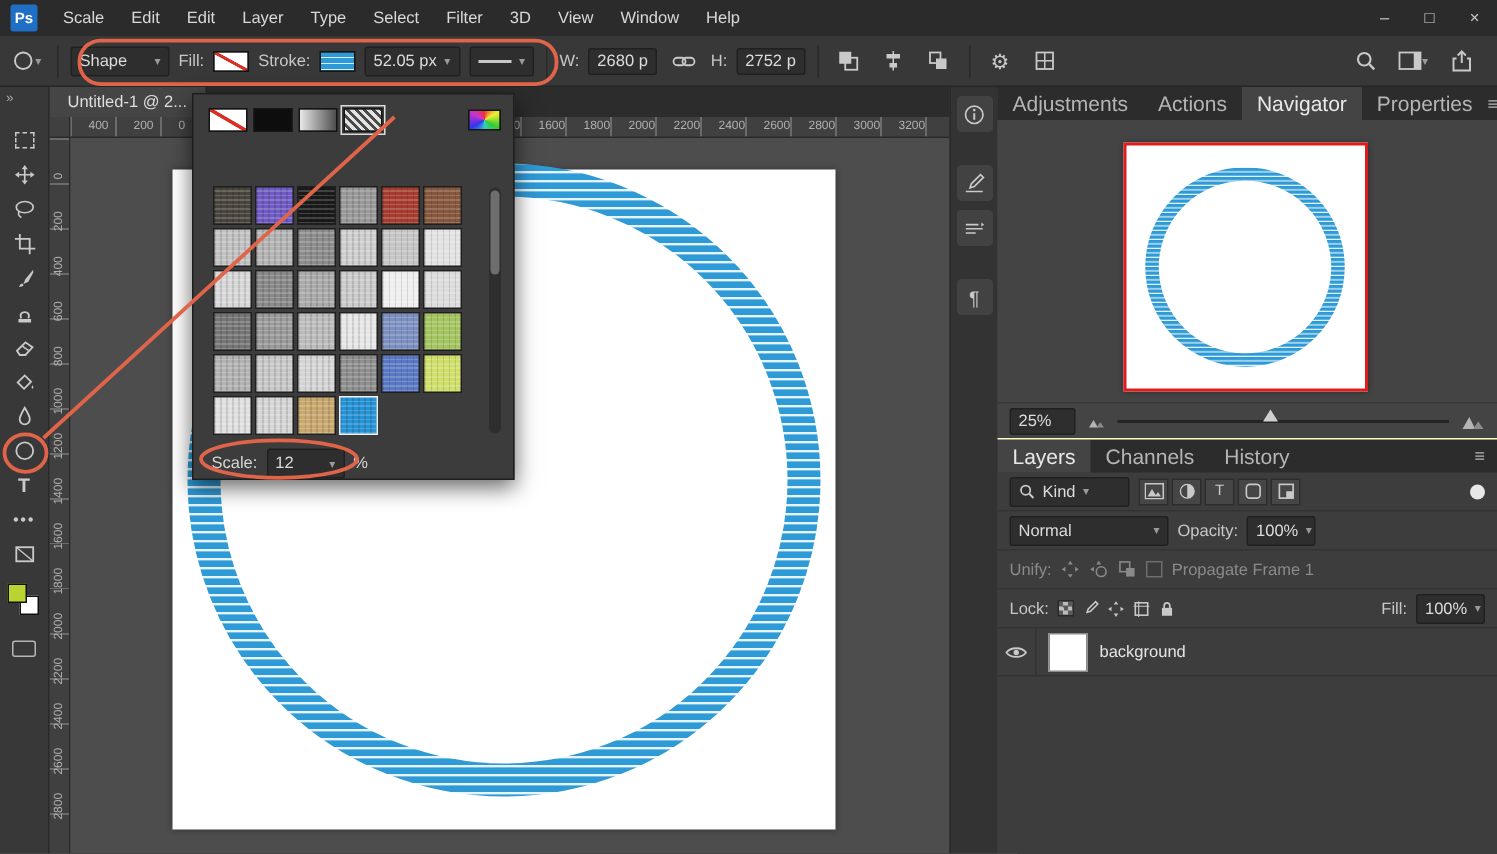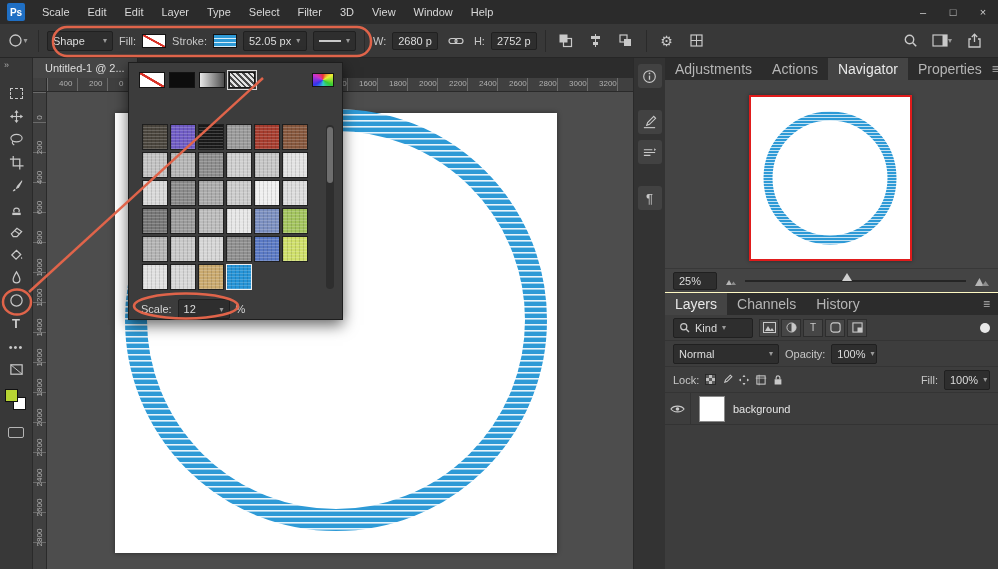--- a/index.html
+++ b/index.html
@@ -487,20 +487,36 @@
         <span>Normal</span>
         <span class="caret">▾</span>
       </div>
       <span class="opt-label">Opacity:</span>
       <div class="combo op-combo">
         <span>100%</span>
         <span class="caret">▾</span>
       </div>
     </div>
 
+    <div class="lrow">
+      <span class="grayed">Unify:</span>
+      <svg width="13" height="13" viewBox="0 0 16 16">
+          <path d="M8 1l-2 3h4zM8 15l-2-3h4zM1 8l3-2v4zM15 8l-3-2v4z" fill="#8a8a8a"></path>
+        </svg>
+      <svg width="13" height="13" viewBox="0 0 16 16">
+          <path d="M8 1l-2 3h4zM1 8l3-2v4z" fill="#8a8a8a"></path>
+          <circle cx="10" cy="10" r="4" fill="none" stroke="#8a8a8a" stroke-width="1.3"></circle>
+        </svg>
+      <svg width="13" height="13" viewBox="0 0 16 16">
+          <rect x="2" y="2" width="8" height="8" fill="none" stroke="#8a8a8a" stroke-width="1.3"></rect>
+          <rect x="7" y="7" width="7" height="7" fill="#8a8a8a"></rect>
+        </svg>
+      <span class="checkbox"></span>
+      <span class="grayed">Propagate Frame 1</span>
+    </div>
 
     <div class="lrow">
       <span class="opt-label">Lock:</span>
       <div class="lock-icons">
         <span class="checker"></span>
         <svg width="12" height="12" viewBox="0 0 16 16">
             <path d="M12.5 1.5 6 8l-1 3 3-1 6.5-6.5z" fill="none" stroke="#c9c9c9" stroke-width="1.4"></path>
           </svg>
         <svg width="12" height="12" viewBox="0 0 16 16">
             <path d="M8 1l-2 3h4zM8 15l-2-3h4zM1 8l3-2v4zM15 8l-3-2v4z" fill="#c9c9c9"></path>

